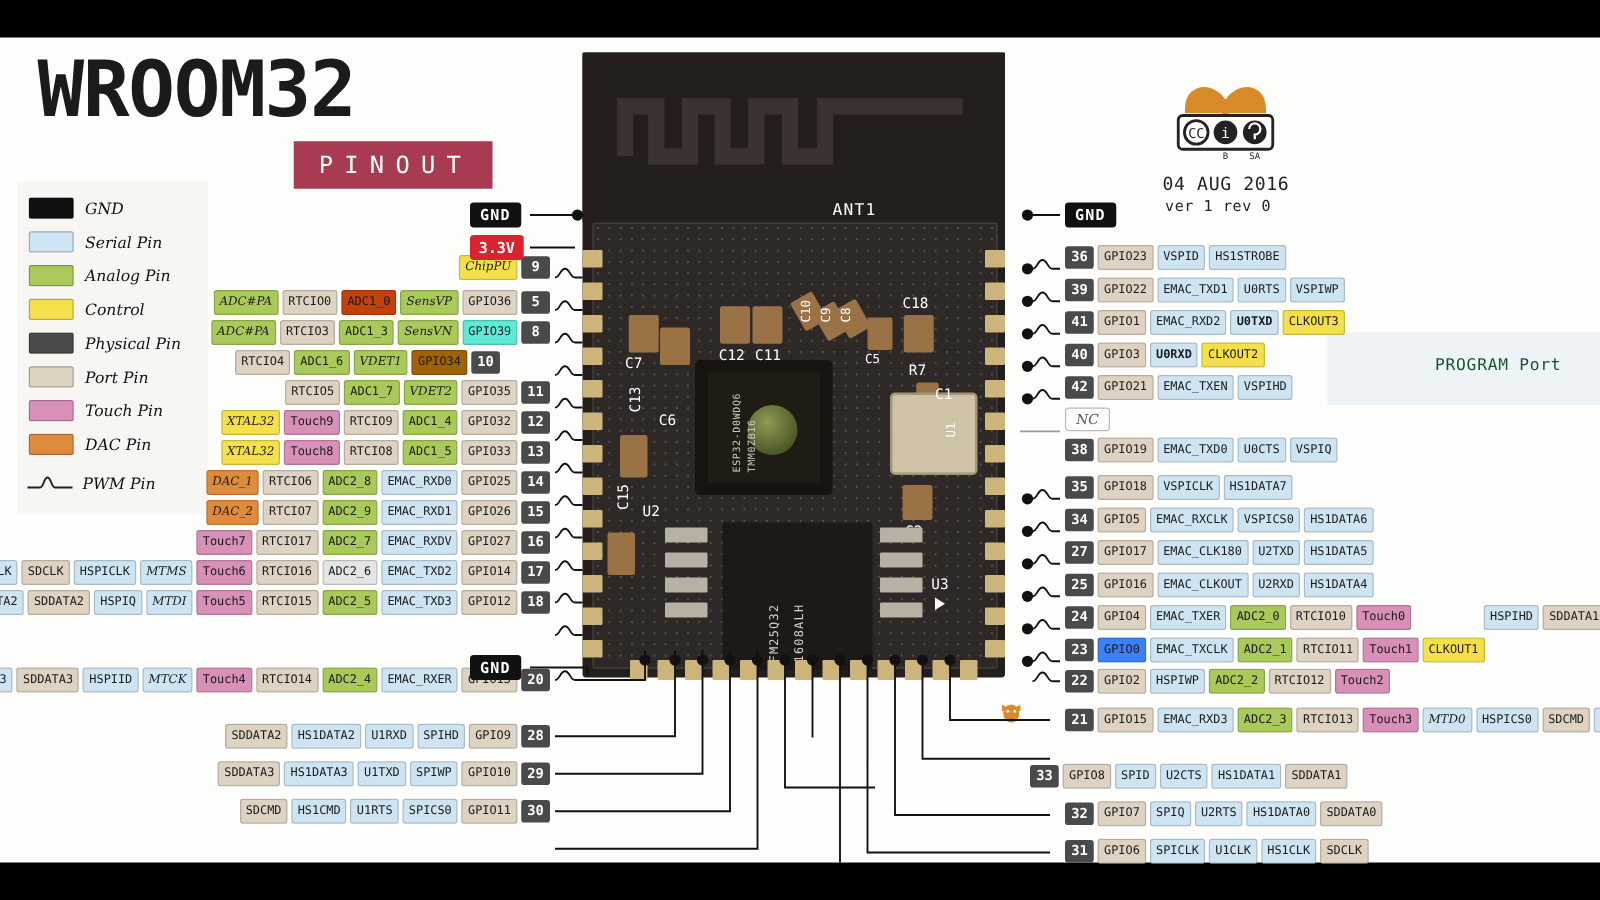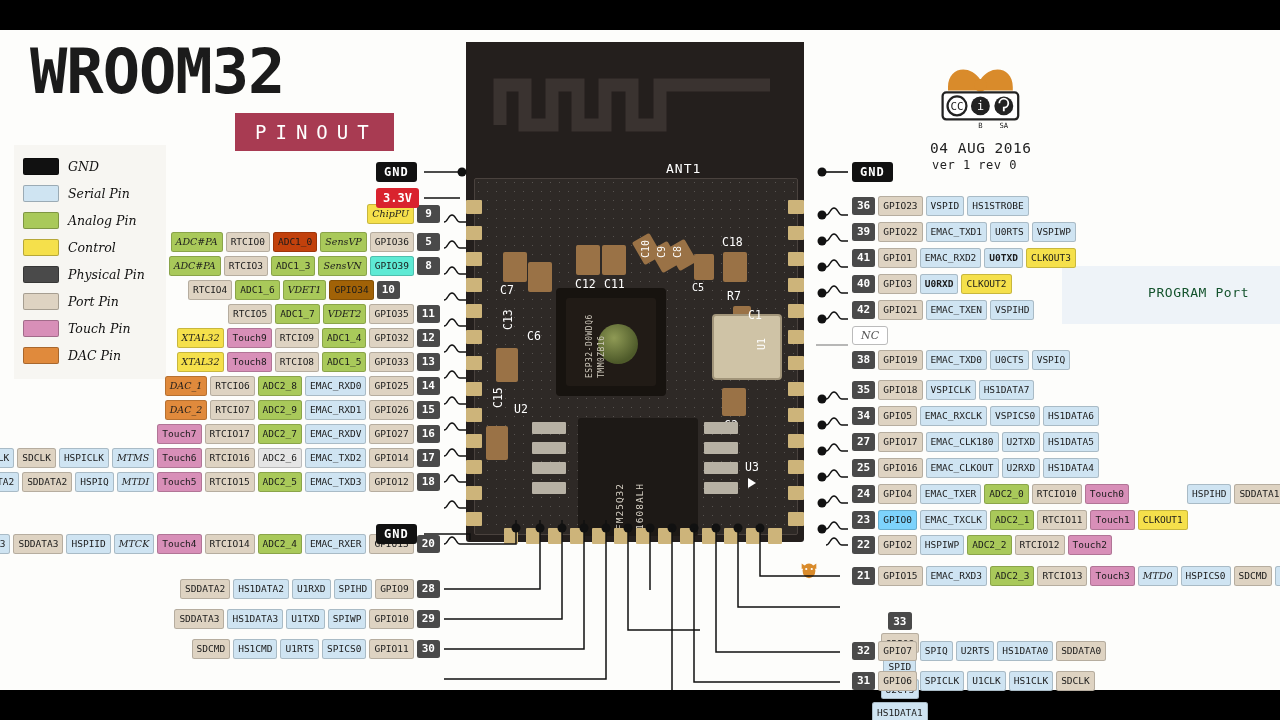--- a/index.html
+++ b/index.html
@@ -94,20 +94,26 @@
           <div class="legend-sw" style="background: rgb(222, 211, 194);"></div>
           <div class="legend-label">Port Pin</div>
         </div>
         <div class="legend-row">
           <div class="legend-sw" style="background: rgb(216, 143, 184);"></div>
           <div class="legend-label">Touch Pin</div>
         </div>
         <div class="legend-row">
           <div class="legend-sw" style="background: rgb(224, 138, 60);"></div>
           <div class="legend-label">DAC Pin</div>
+        </div>
+        <div class="pwm-row">
+          <svg width="40" height="16">
+            <path d="M2 12 H12 C15 12 15 4 18 4 C21 4 21 12 24 12 H38" fill="none" stroke="#222" stroke-width="1.6"></path>
+          </svg>
+          <div class="legend-label">PWM Pin</div>
         </div>
       </div>
 
     <div class="module"></div>
     <div class="ant-area"></div>
     <svg class="wires" style="z-index:2;">
       <path d="M500 95 L500 55 L525 55 L525 95 L552 95 L552 55 L578 55 L578 95 L605 95 L605 55 L632 55 L632 95 L660 95 L660 55 L770 55" fill="none" stroke="#3a3330" stroke-width="13"></path>
     </svg>
     <div class="ant1-label">ANT1</div>
 
@@ -522,21 +528,21 @@
           <span class="tag" style="background: rgb(222, 211, 194);">GPIO4</span>
           <span class="tag" style="background: rgb(207, 228, 242);">EMAC_TXER</span>
           <span class="tag" style="background: rgb(169, 201, 90);">ADC2_0</span>
           <span class="tag" style="background: rgb(222, 211, 194);">RTCIO10</span>
           <span class="tag" style="background: rgb(216, 143, 184);">Touch0</span>
           <span class="tag" style="background: rgb(207, 228, 242); margin-left: 55px;">HSPIHD</span>
           <span class="tag" style="background: rgb(222, 211, 194);">SDDATA1</span>
         </div>
         <div class="row" style="top: 481px; left: 852px;">
           <span class="num">23</span>
-          <span class="tag" style="background: #7dd3fc;">GPIO0</span>
+          <span class="tag" style="background: #3b82f6;">GPIO0</span>
           <span class="tag" style="background: rgb(207, 228, 242);">EMAC_TXCLK</span>
           <span class="tag" style="background: rgb(169, 201, 90);">ADC2_1</span>
           <span class="tag" style="background: rgb(222, 211, 194);">RTCIO11</span>
           <span class="tag" style="background: rgb(216, 143, 184);">Touch1</span>
           <span class="tag" style="background: rgb(245, 224, 75);">CLKOUT1</span>
         </div>
         <div class="row" style="top: 133px; left: 852px;">
           <span class="gnd-tag">GND</span>
         </div>
         <div class="row" style="top: 506px; left: 852px;">
@@ -552,21 +558,21 @@
           <span class="tag" style="background: rgb(222, 211, 194);">GPIO15</span>
           <span class="tag" style="background: rgb(207, 228, 242);">EMAC_RXD3</span>
           <span class="tag" style="background: rgb(169, 201, 90);">ADC2_3</span>
           <span class="tag" style="background: rgb(222, 211, 194);">RTCIO13</span>
           <span class="tag" style="background: rgb(216, 143, 184);">Touch3</span>
           <span class="tag it" style="background: rgb(207, 228, 242);">MTD0</span>
           <span class="tag" style="background: rgb(207, 228, 242);">HSPICS0</span>
           <span class="tag" style="background: rgb(222, 211, 194);">SDCMD</span>
           <span class="tag" style="background: rgb(207, 228, 242);">HS2CMD</span>
         </div>
-        <div class="row" style="top: 582px; left: 872px; flex-direction: column;">
+        <div class="row" style="top: 582px; left: 824px;">
           <span class="num">33</span>
           <span class="tag" style="background: rgb(222, 211, 194);">GPIO8</span>
           <span class="tag" style="background: rgb(207, 228, 242);">SPID</span>
           <span class="tag" style="background: rgb(207, 228, 242);">U2CTS</span>
           <span class="tag" style="background: rgb(207, 228, 242);">HS1DATA1</span>
           <span class="tag" style="background: rgb(222, 211, 194);">SDDATA1</span>
         </div>
         <div class="row" style="top: 612px; left: 852px;">
           <span class="num">32</span>
           <span class="tag" style="background: rgb(222, 211, 194);">GPIO7</span>

